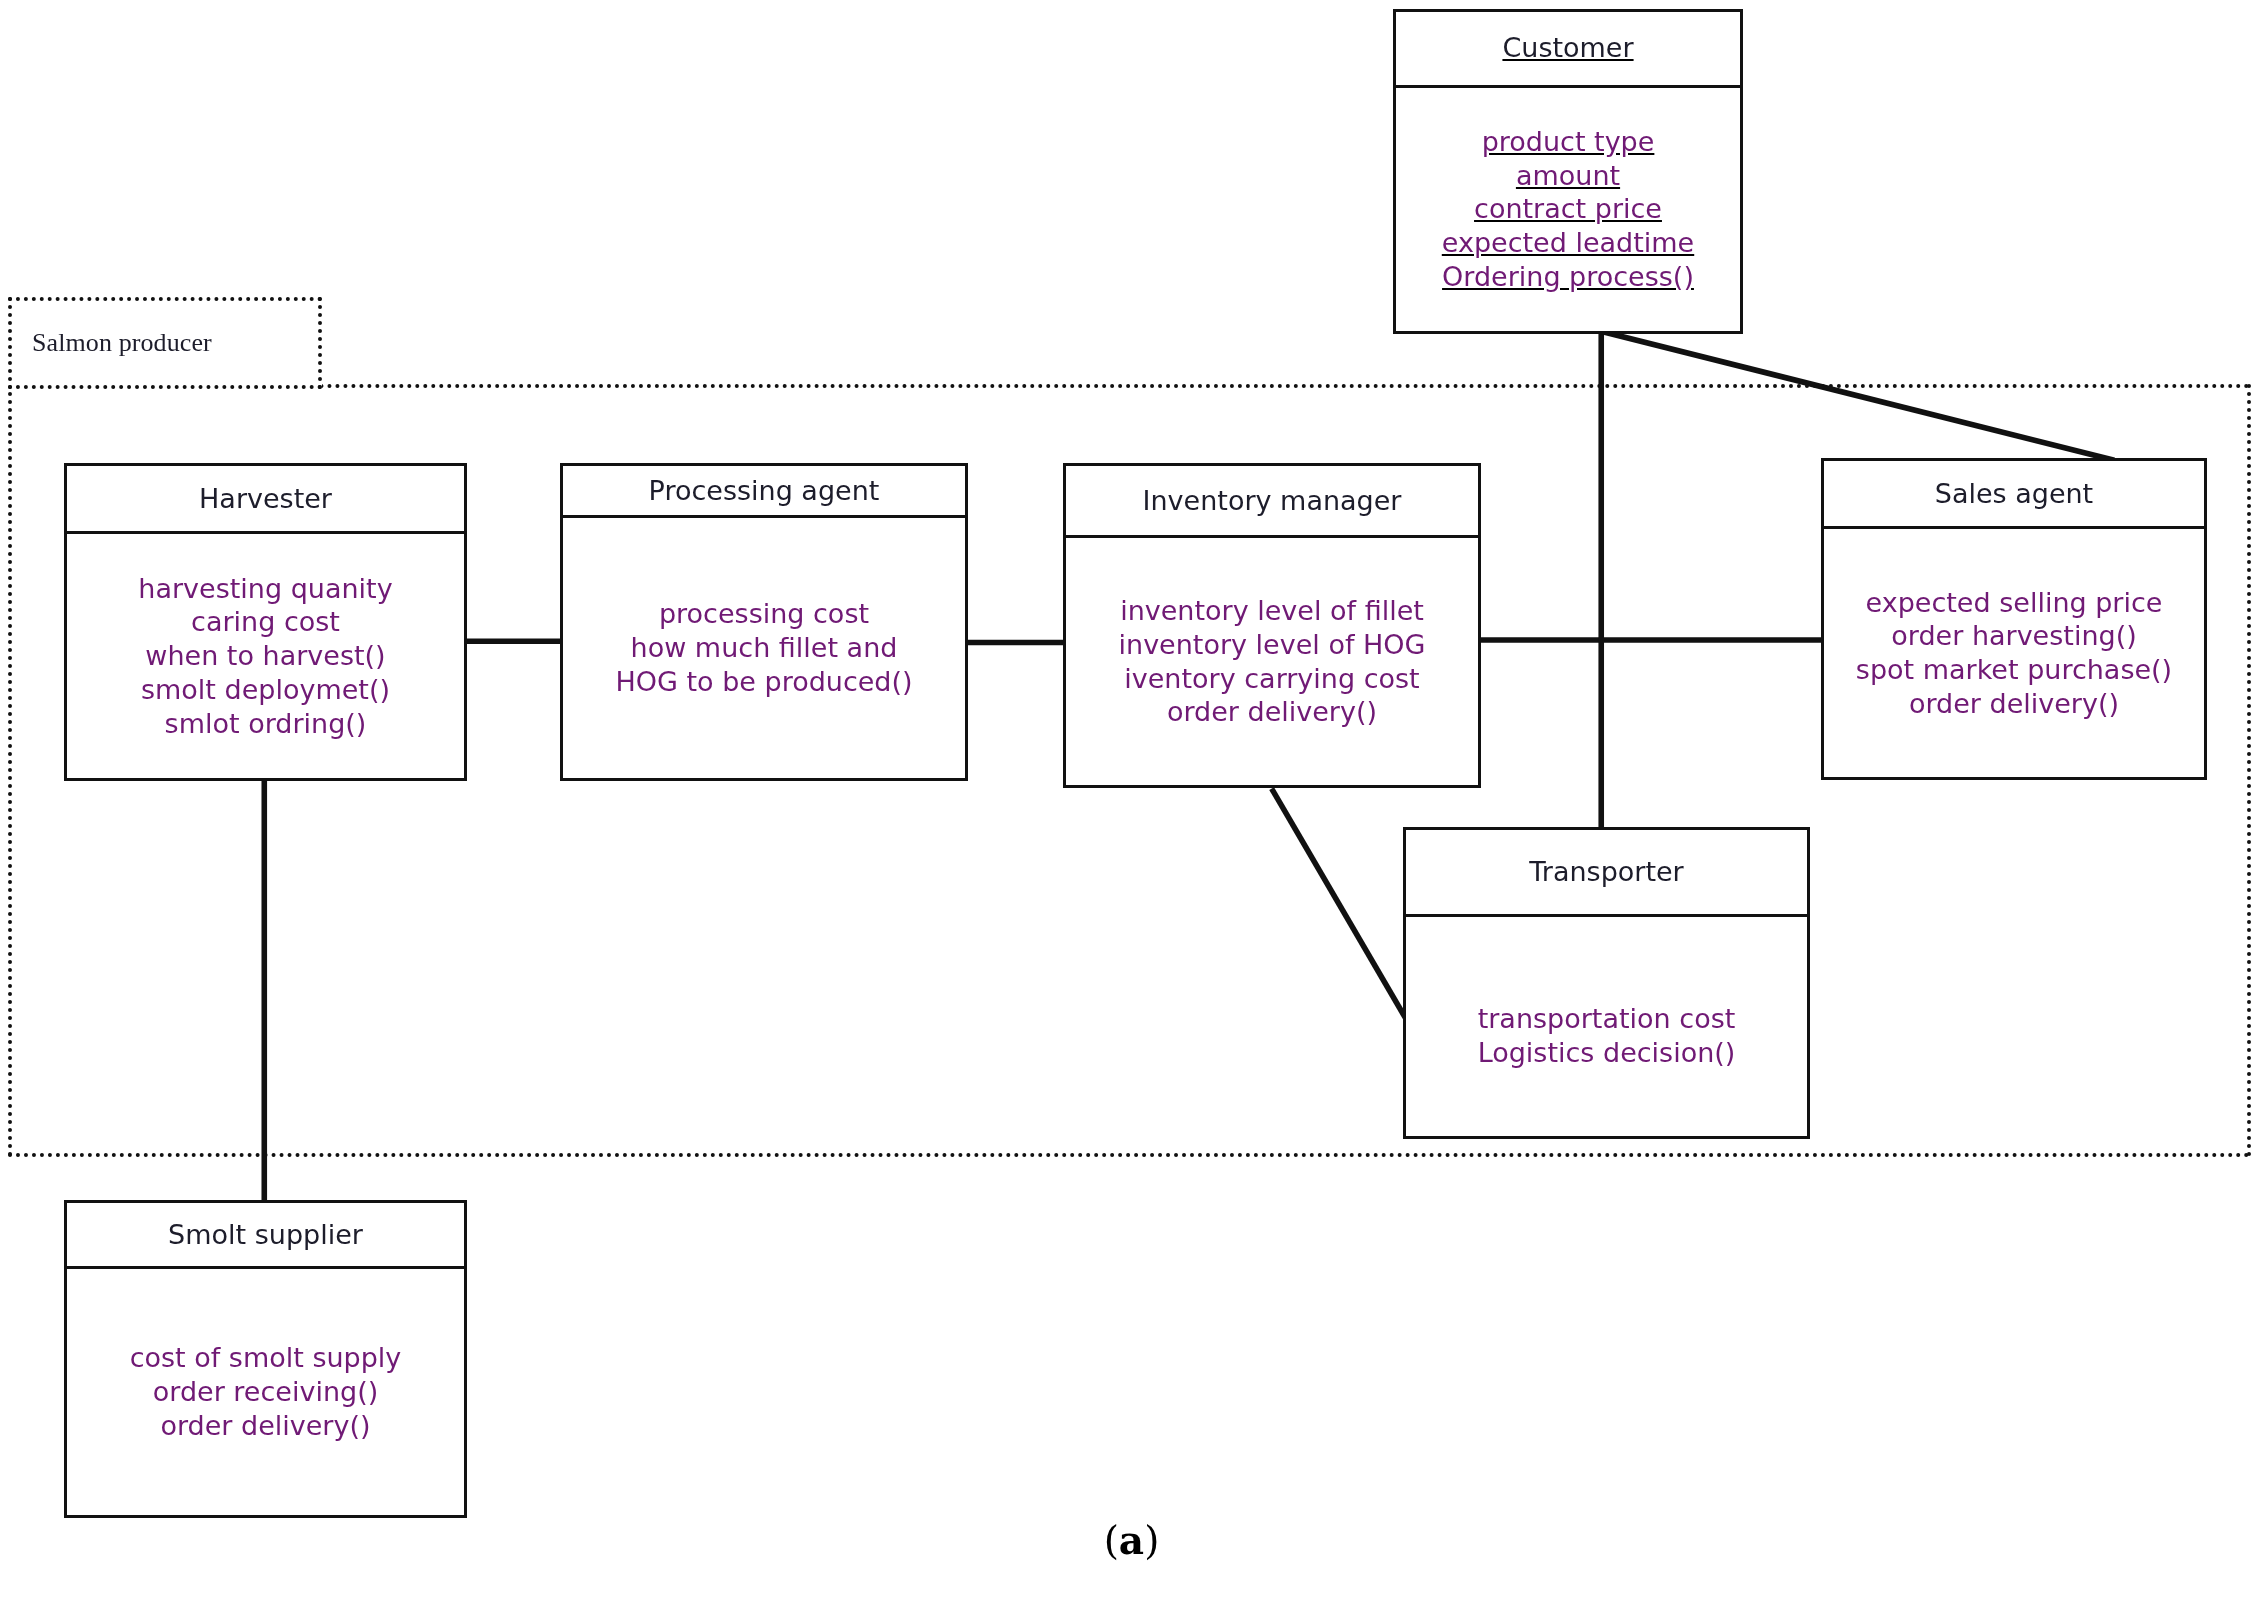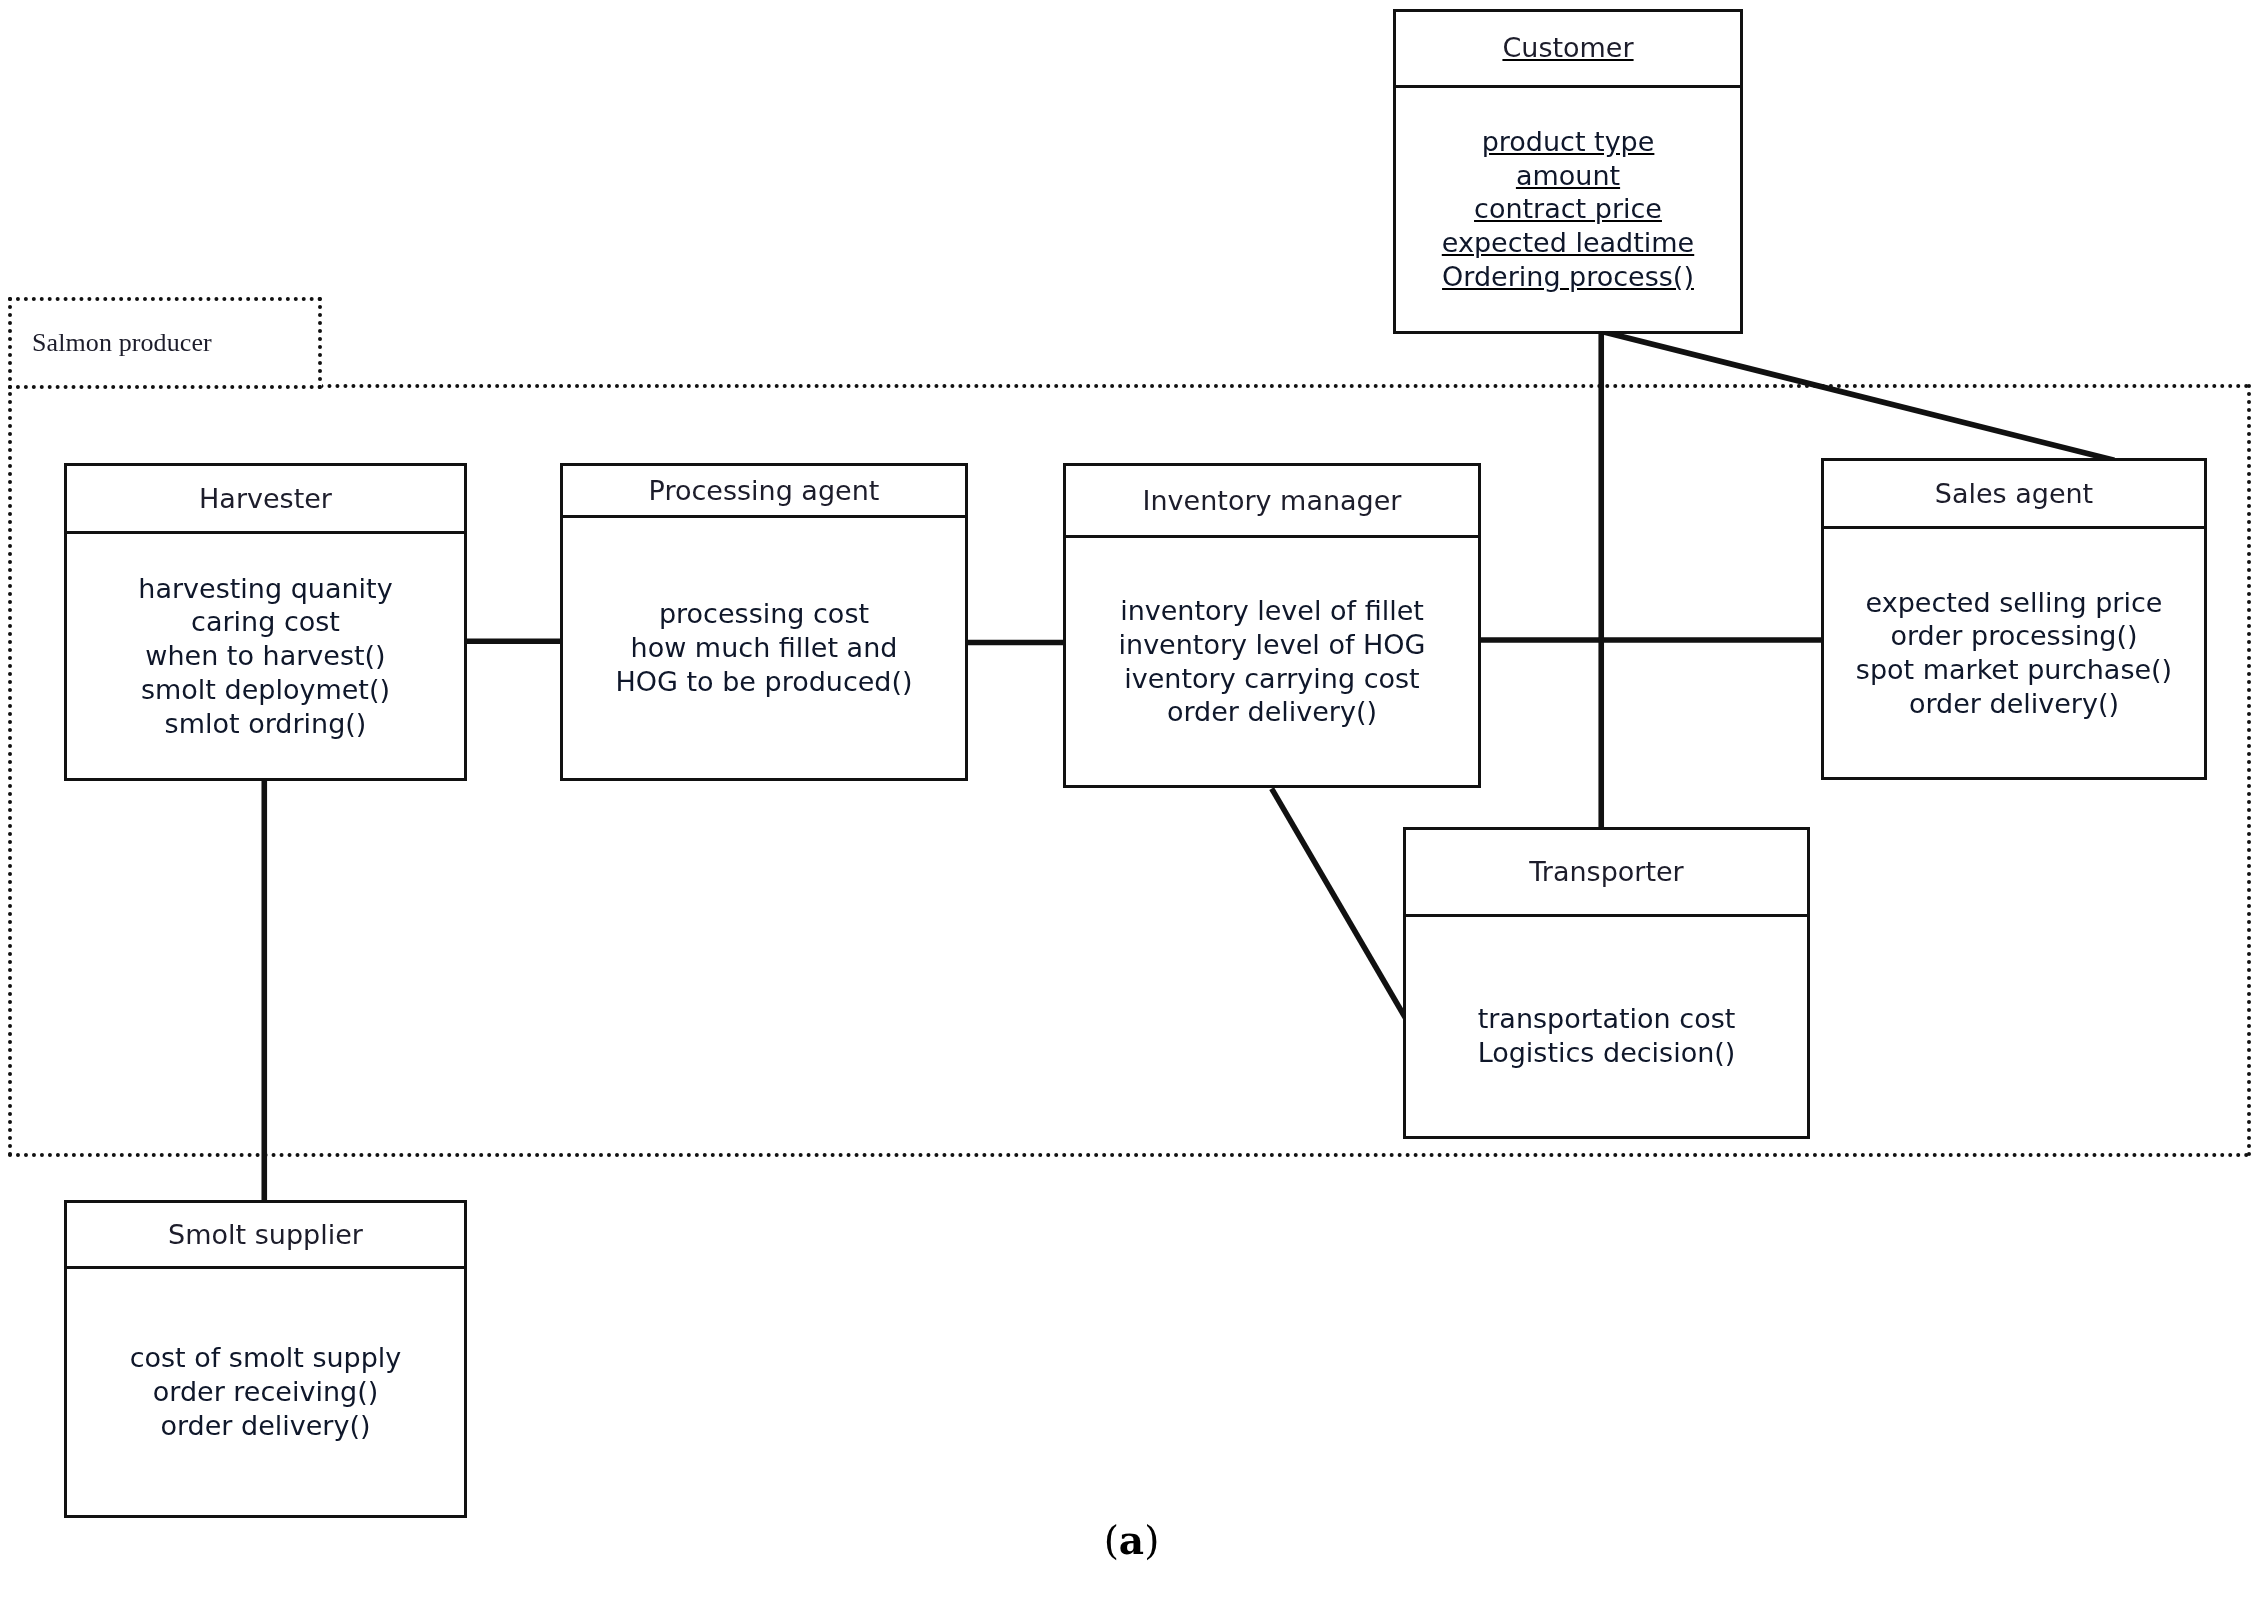--- a/index.html
+++ b/index.html
@@ -70,21 +70,21 @@
     flex: 1 1 auto;
     display: flex;
     flex-direction: column;
     align-items: center;
     justify-content: center;
     padding: 3.7px 7.5px;
     box-sizing: border-box;
   }
   .uml-line {
     font-size: 27px;
-    color: #0f172a;
+    color: #701a75;
     text-align: center;
     line-height: 1.25;
     white-space: nowrap;
   }
 
   
   .connector-layer {
     position: absolute;
     left: 0;
     top: 0;
@@ -179,21 +179,21 @@
       <span class="uml-line">order delivery()</span>
     </div>
   </div>
 
   <div class="uml-box" style="left:1821px; top:458px; width:386px; height:322px;">
     <div class="uml-header" style="height:68px;">
       <span class="uml-title">Sales agent</span>
     </div>
     <div class="uml-compartment">
       <span class="uml-line">expected selling price</span>
-      <span class="uml-line">order processing()</span>
+      <span class="uml-line">order harvesting()</span>
       <span class="uml-line">spot market purchase()</span>
       <span class="uml-line">order delivery()</span>
     </div>
   </div>
 
   <div class="uml-box" style="left:1403px; top:827px; width:407px; height:312px;gap:19px;">
     <div class="uml-header" style="height:87px;">
       <span class="uml-title">Transporter</span>
     </div>
     <div class="uml-compartment">

